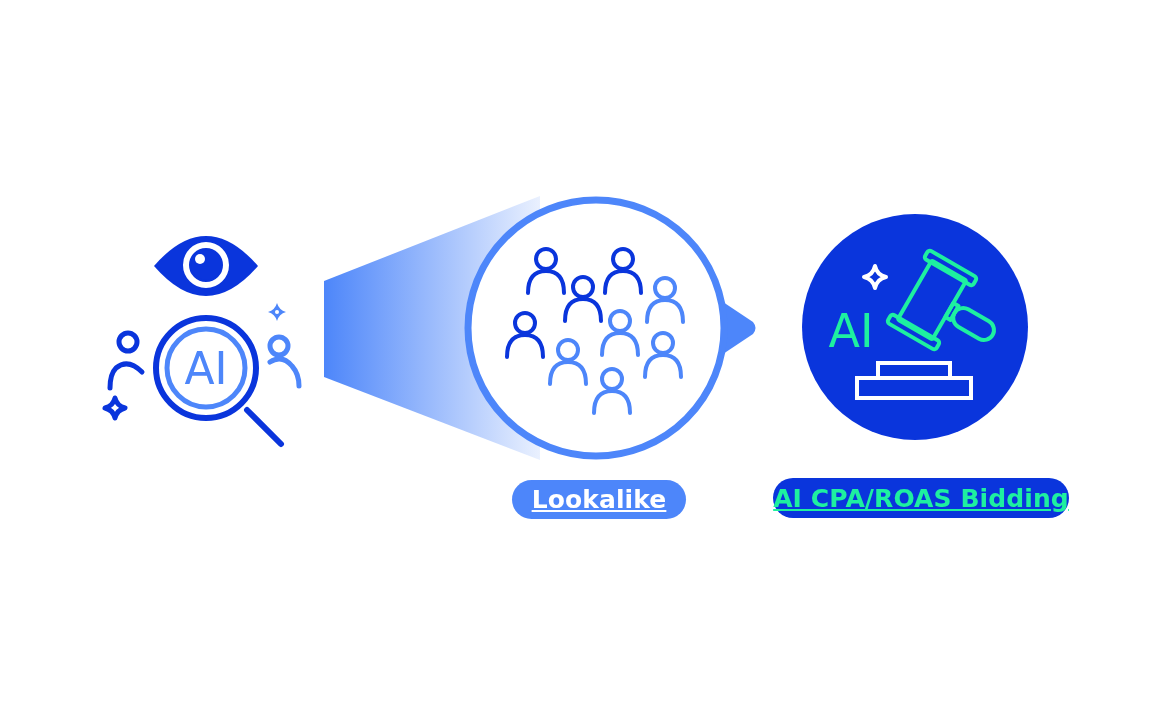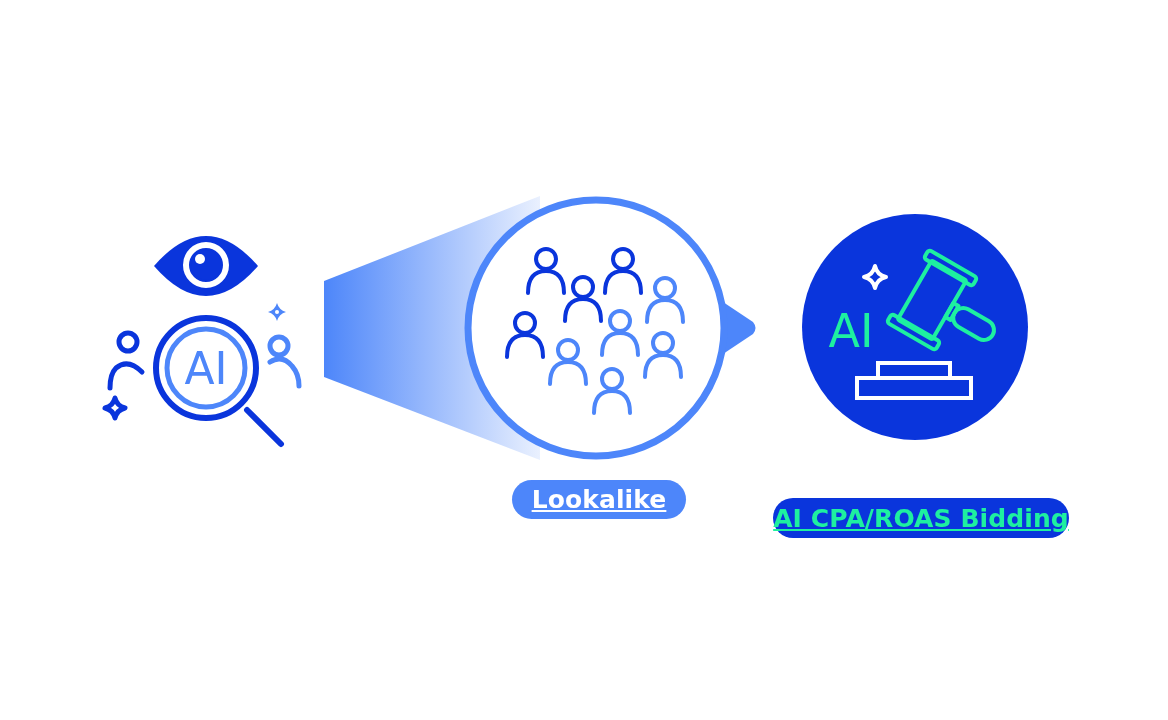--- a/index.html
+++ b/index.html
@@ -3,21 +3,21 @@
 <meta charset="utf-8">
 <style>
   html, body { margin: 0; padding: 0; background: #ffffff; }
   body { width: 1168px; height: 720px; position: relative; overflow: hidden;
          font-family: "DejaVu Sans", "Liberation Sans", sans-serif; }
   svg.stage { position: absolute; left: 0; top: 0; }
   .pill { position: absolute; border-radius: 22px; display: flex; align-items: center;
           justify-content: center; font-weight: bold; font-size: 25px; letter-spacing: 0.1px;
           box-sizing: border-box; white-space: nowrap; text-decoration: underline; }
   .pill-lookalike { left: 512px; top: 480px; width: 174px; height: 39px; background: #4D86FA; color: #ffffff; }
-  .pill-bidding { left: 773px; top: 478px; width: 296px; height: 40px; background: #0A35DC; color: #1EF0A0; margin-top: 20px; }
+  .pill-bidding { left: 773px; top: 478px; width: 296px; height: 40px; background: #0A35DC; color: #1EF0A0; }
 </style>
 </head>
 <body>
 
 <svg class="stage" width="1168" height="720" viewBox="0 0 1168 720">
   <defs>
     <linearGradient id="beam" x1="0" y1="0" x2="1" y2="0">
       <stop offset="0" stop-color="#4D86FA"></stop>
       <stop offset="1" stop-color="#4D86FA" stop-opacity="0.12"></stop>
     </linearGradient>

